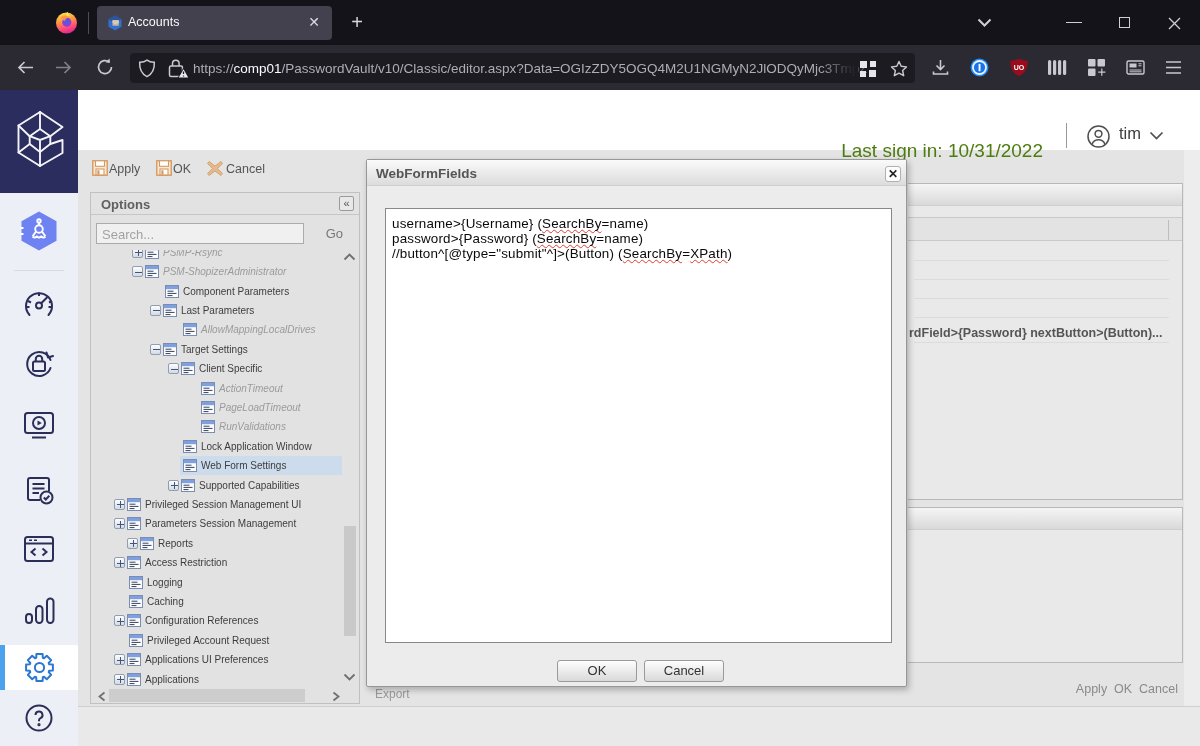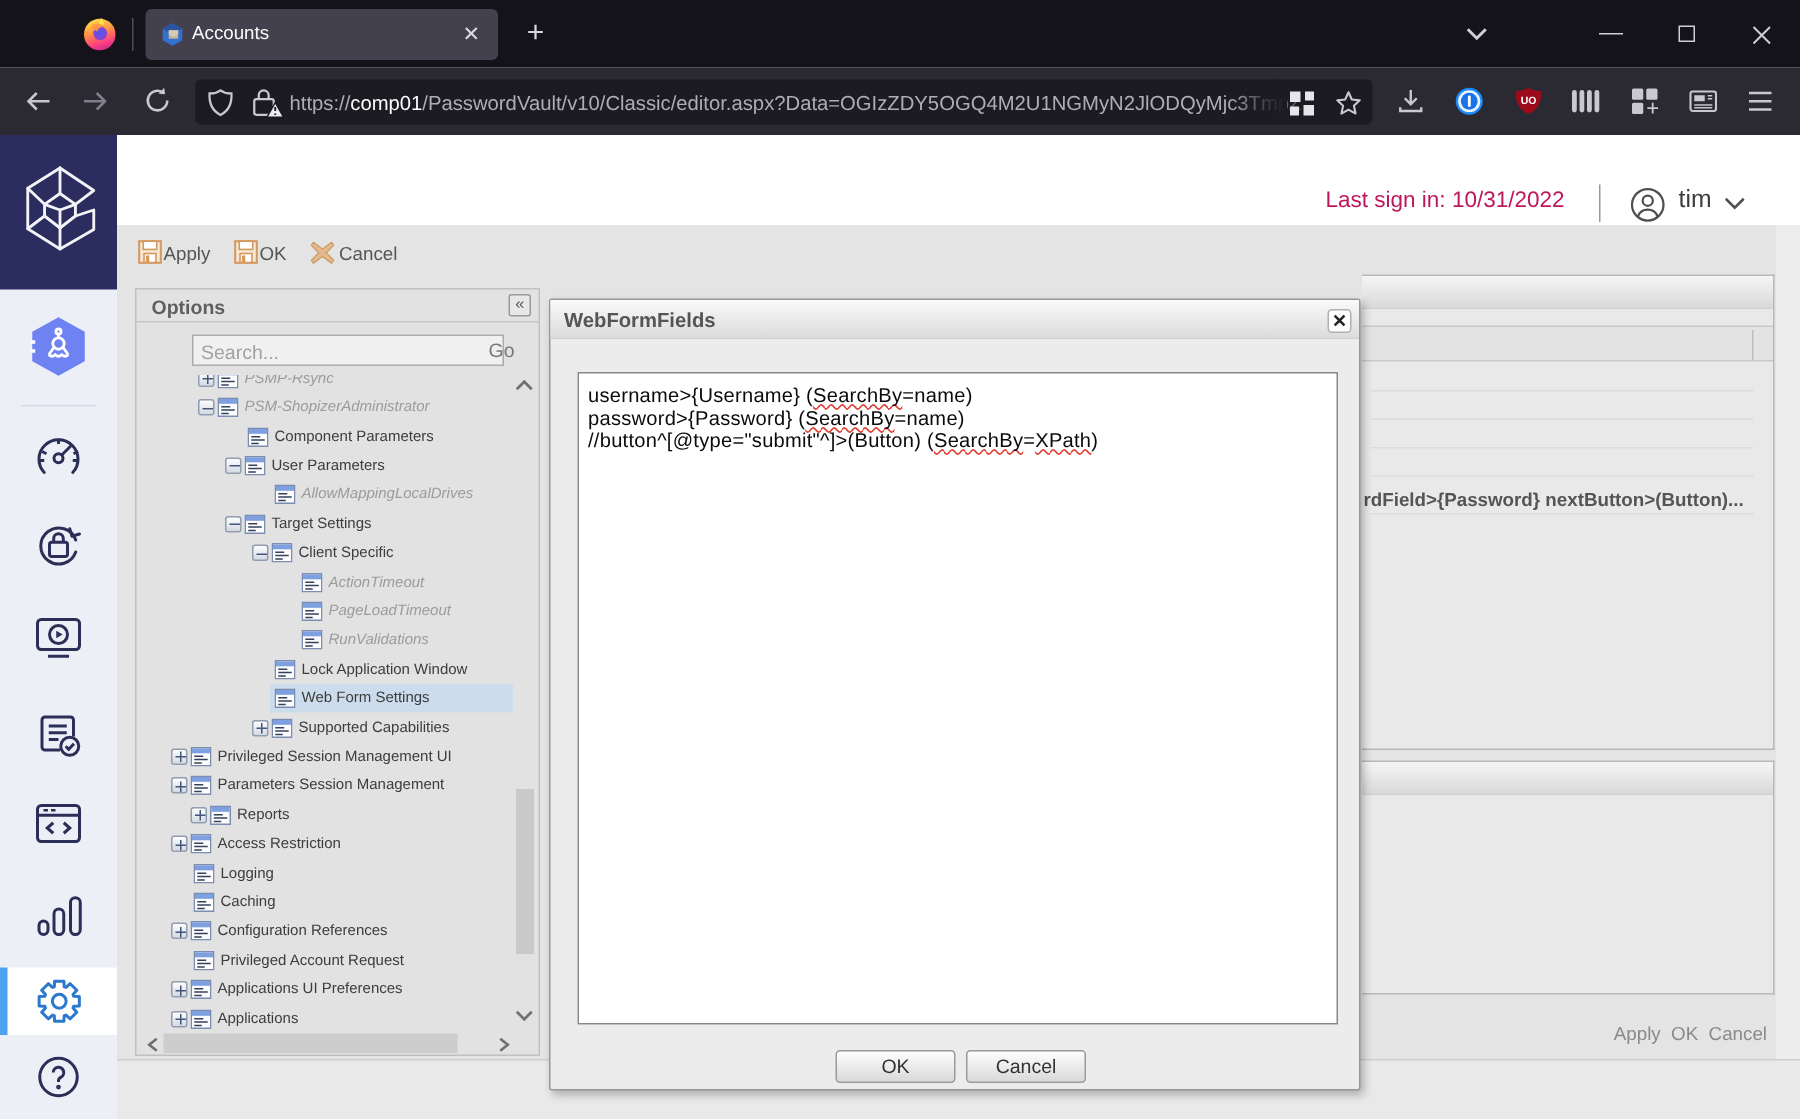--- a/index.html
+++ b/index.html
@@ -20,37 +20,37 @@
 
   
   #sidebar { left:0; top:90px; width:78px; height:656px; background:#edeff7; }
   #logo { left:0; top:0; width:78px; height:103px; background:#2b2d5e; }
   .sico { position:absolute; left:0; width:78px; display:flex; align-items:center; justify-content:center; }
   #gearrow { left:0; top:555px; width:78px; height:45px; background:#ffffff; }
   #gearrow .bar { position:absolute; left:0; top:0; width:5px; height:45px; background:#4da2f0; }
 
   
   #whitestrip { left:78px; top:90px; width:1122px; height:60px; background:#ffffff; }
-  #signin { right:157px; top:35px; font-size:15px; color:#be185d; }
+  #signin { right:157px; top:50px; font-size:19px; color:#4d7c0f; }
   #sep { right:133px; top:33px; width:1px; height:25px; background:#999; }
   #tim { right:59px; top:34px; font-size:16.5px; color:#3c3c3c; }
   #rightstrip { left:1184px; top:150px; width:16px; height:556px; background:#ededed; }
   #bottomstrip { left:78px; top:706px; width:1122px; height:40px; background:#e9e9e9; border-top:1px solid #cfcfcf; }
 
   
   .tbtxt { position:absolute; top:162px; font-size:12.5px; color:#555; }
 
   
   #options { left:90px; top:192px; width:270px; height:512px; background:#e2e2e2; border:1px solid #c0c0c0; }
   #opthead { position:absolute; left:0; top:0; width:268px; height:22px; border-bottom:1px solid #c6c6c6; }
   #opthead .t { position:absolute; left:10px; top:4px; font-size:13px; font-weight:bold; color:#5f5f5f; }
   #collapse { position:absolute; right:5px; top:3px; width:15px; height:15px; border:1px solid #9a9a9a; background:#e8e8e8; border-radius:2px;
      color:#555; font-size:11px; line-height:13px; text-align:center; }
   #searchrow { position:absolute; left:0; top:23px; width:268px; height:36px; }
-  #searchbox { position:absolute; left:5px; top:7px; width:208px; height:21px; background:#f0f0f0; border:1px solid #ababab;margin-left:32px; }
+  #searchbox { position:absolute; left:5px; top:7px; width:208px; height:21px; background:#f0f0f0; border:1px solid #ababab; }
   #searchbox .ph { position:absolute; left:5px; top:3px; color:#a2a2a2; font-size:13px; }
   #gobtn { position:absolute; right:16px; top:10px; font-size:13px; color:#777; }
 
   
   #tree { position:absolute; left:0; top:57px; width:268px; height:437px; overflow:hidden; }
   .trow { position:absolute; height:19px; display:flex; align-items:center; font-size:10px; color:#3d3d3d; white-space:nowrap; }
   .trow.it { font-style:italic; color:#9b9b9b; }
   .trow .gap { display:inline-block; width:4px; }
   .ebox { display:inline-block; width:11px; height:11px; border:1px solid #919db0; border-radius:2px;
       background:linear-gradient(180deg,#fefefe,#d3dae4); position:relative; flex:none; }
@@ -68,21 +68,21 @@
   .rline { position:absolute; left:6px; width:255px; height:1px; background:#dcdcdc; }
   #rpbold { position:absolute; left:1px; top:142px; font-size:12.5px; font-weight:bold; color:#555; white-space:nowrap; }
   #rpanel2 { left:908px; top:507px; width:275px; height:156px; border:1px solid #b8b8b8; border-left:none; background:#e9e9e9; }
   #rp2head { position:absolute; left:0; top:0; width:274px; height:22px; background:linear-gradient(180deg,#f5f5f5,#d9d9d9); border-bottom:1px solid #cfcfcf; }
   #rp2txt { position:absolute; left:0px; top:50px; font-size:12px; color:#3e3e3e; white-space:nowrap; }
   #rpfoot { left:908px; top:682px; width:270px; text-align:right; font-size:12.5px; color:#8a8a8a; }
   #exportt { left:375px; top:687px; font-size:12px; color:#999; }
 
   
   #dialog { left:366px; top:159px; width:541px; height:528px; background:#ececec; border:1px solid #979797;
-     box-shadow:2px 3px 6px rgba(0,0,0,0.25); border-radius:2px;margin-top:40px; }
+     box-shadow:2px 3px 6px rgba(0,0,0,0.25); border-radius:2px; }
   #dtitle { position:absolute; left:0; top:0; width:539px; height:26px; background:linear-gradient(180deg,#fafafa,#dcdcdc); border-bottom:1px solid #cfcfcf; }
   #dtitle .t { position:absolute; left:9px; top:6px; font-size:13.5px; font-weight:bold; color:#555; }
   #dclose { position:absolute; right:5px; top:6px; width:16px; height:16px; background:#fdfdfd; border:1px solid #b0b0b0; border-radius:3px;
      color:#222; font-size:12px; line-height:14.5px; text-align:center; font-weight:bold; }
   #dtext { position:absolute; left:18px; top:48px; width:507px; height:435px; background:#fff; border:1px solid #888;
      font-size:13.4px; letter-spacing:0.18px; color:#0a0a0a; padding:7px 6px; line-height:15px; }
   .sq { text-decoration:underline; text-decoration-style:wavy; text-decoration-color:#e03c31; text-decoration-thickness:1px; text-underline-offset:1px; text-decoration-skip-ink:none; }
   .dbtn { position:absolute; top:500px; width:80px; height:22px; background:linear-gradient(180deg,#fefefe,#d9d9d9); border:1px solid #9a9a9a;
      border-radius:3px; font-size:13px; color:#333; text-align:center; line-height:20px; }
 
@@ -407,21 +407,21 @@
           <span style="position:relative;z-index:1">Component Parameters</span>
         </div>
         <div class="trow" style="top: 50.9px; left: 0px;">
           <span style="display:inline-block;width:59px"></span>
           <span class="ebox"></span>
           <span style="display:inline-block;width:2px"></span>
           <svg class="dicon" viewBox="0 0 14 13" style="position:relative;z-index:1">
             <use href="#dico"></use>
           </svg>
           <span class="gap"></span>
-          <span style="position:relative;z-index:1">User Parameters</span>
+          <span style="position:relative;z-index:1">Last Parameters</span>
         </div>
         <div class="trow it" style="top: 70.3px; left: 0px;">
           <span style="display:inline-block;width:92px"></span>
           <svg class="dicon" viewBox="0 0 14 13" style="position:relative;z-index:1">
             <use href="#dico"></use>
           </svg>
           <span class="gap"></span>
           <span style="position:relative;z-index:1">AllowMappingLocalDrives</span>
         </div>
         <div class="trow" style="top: 89.7px; left: 0px;">

